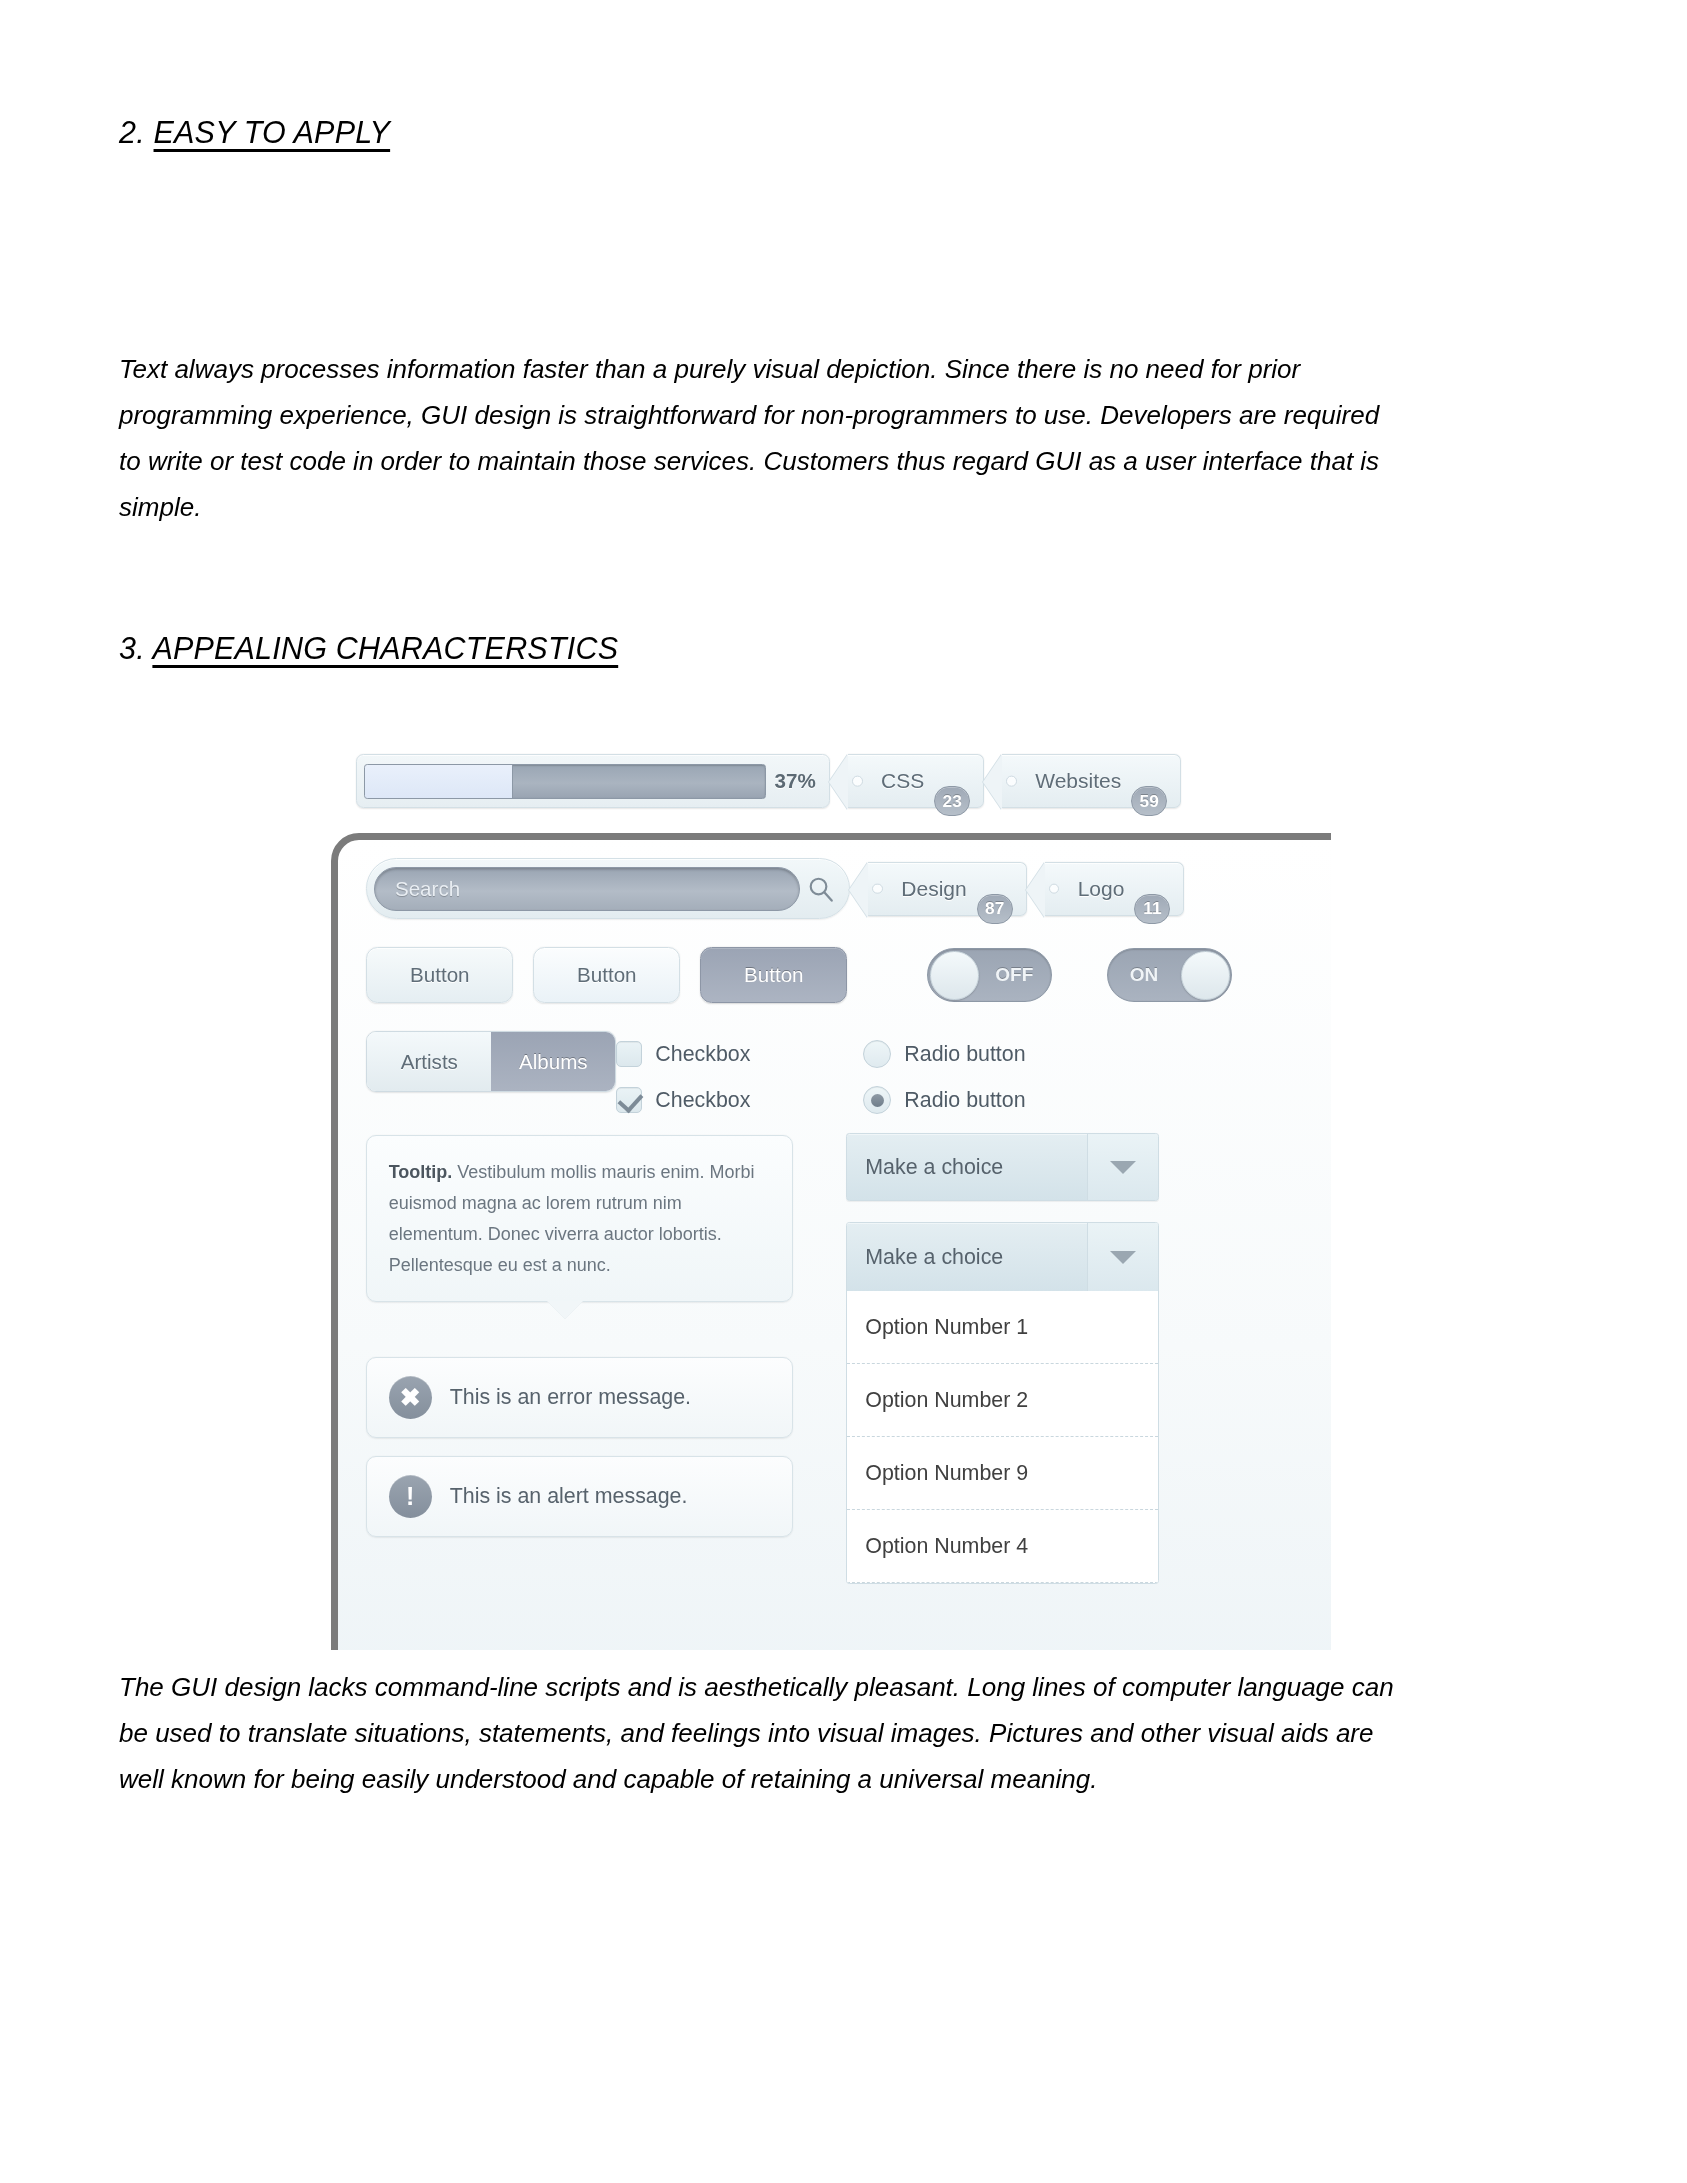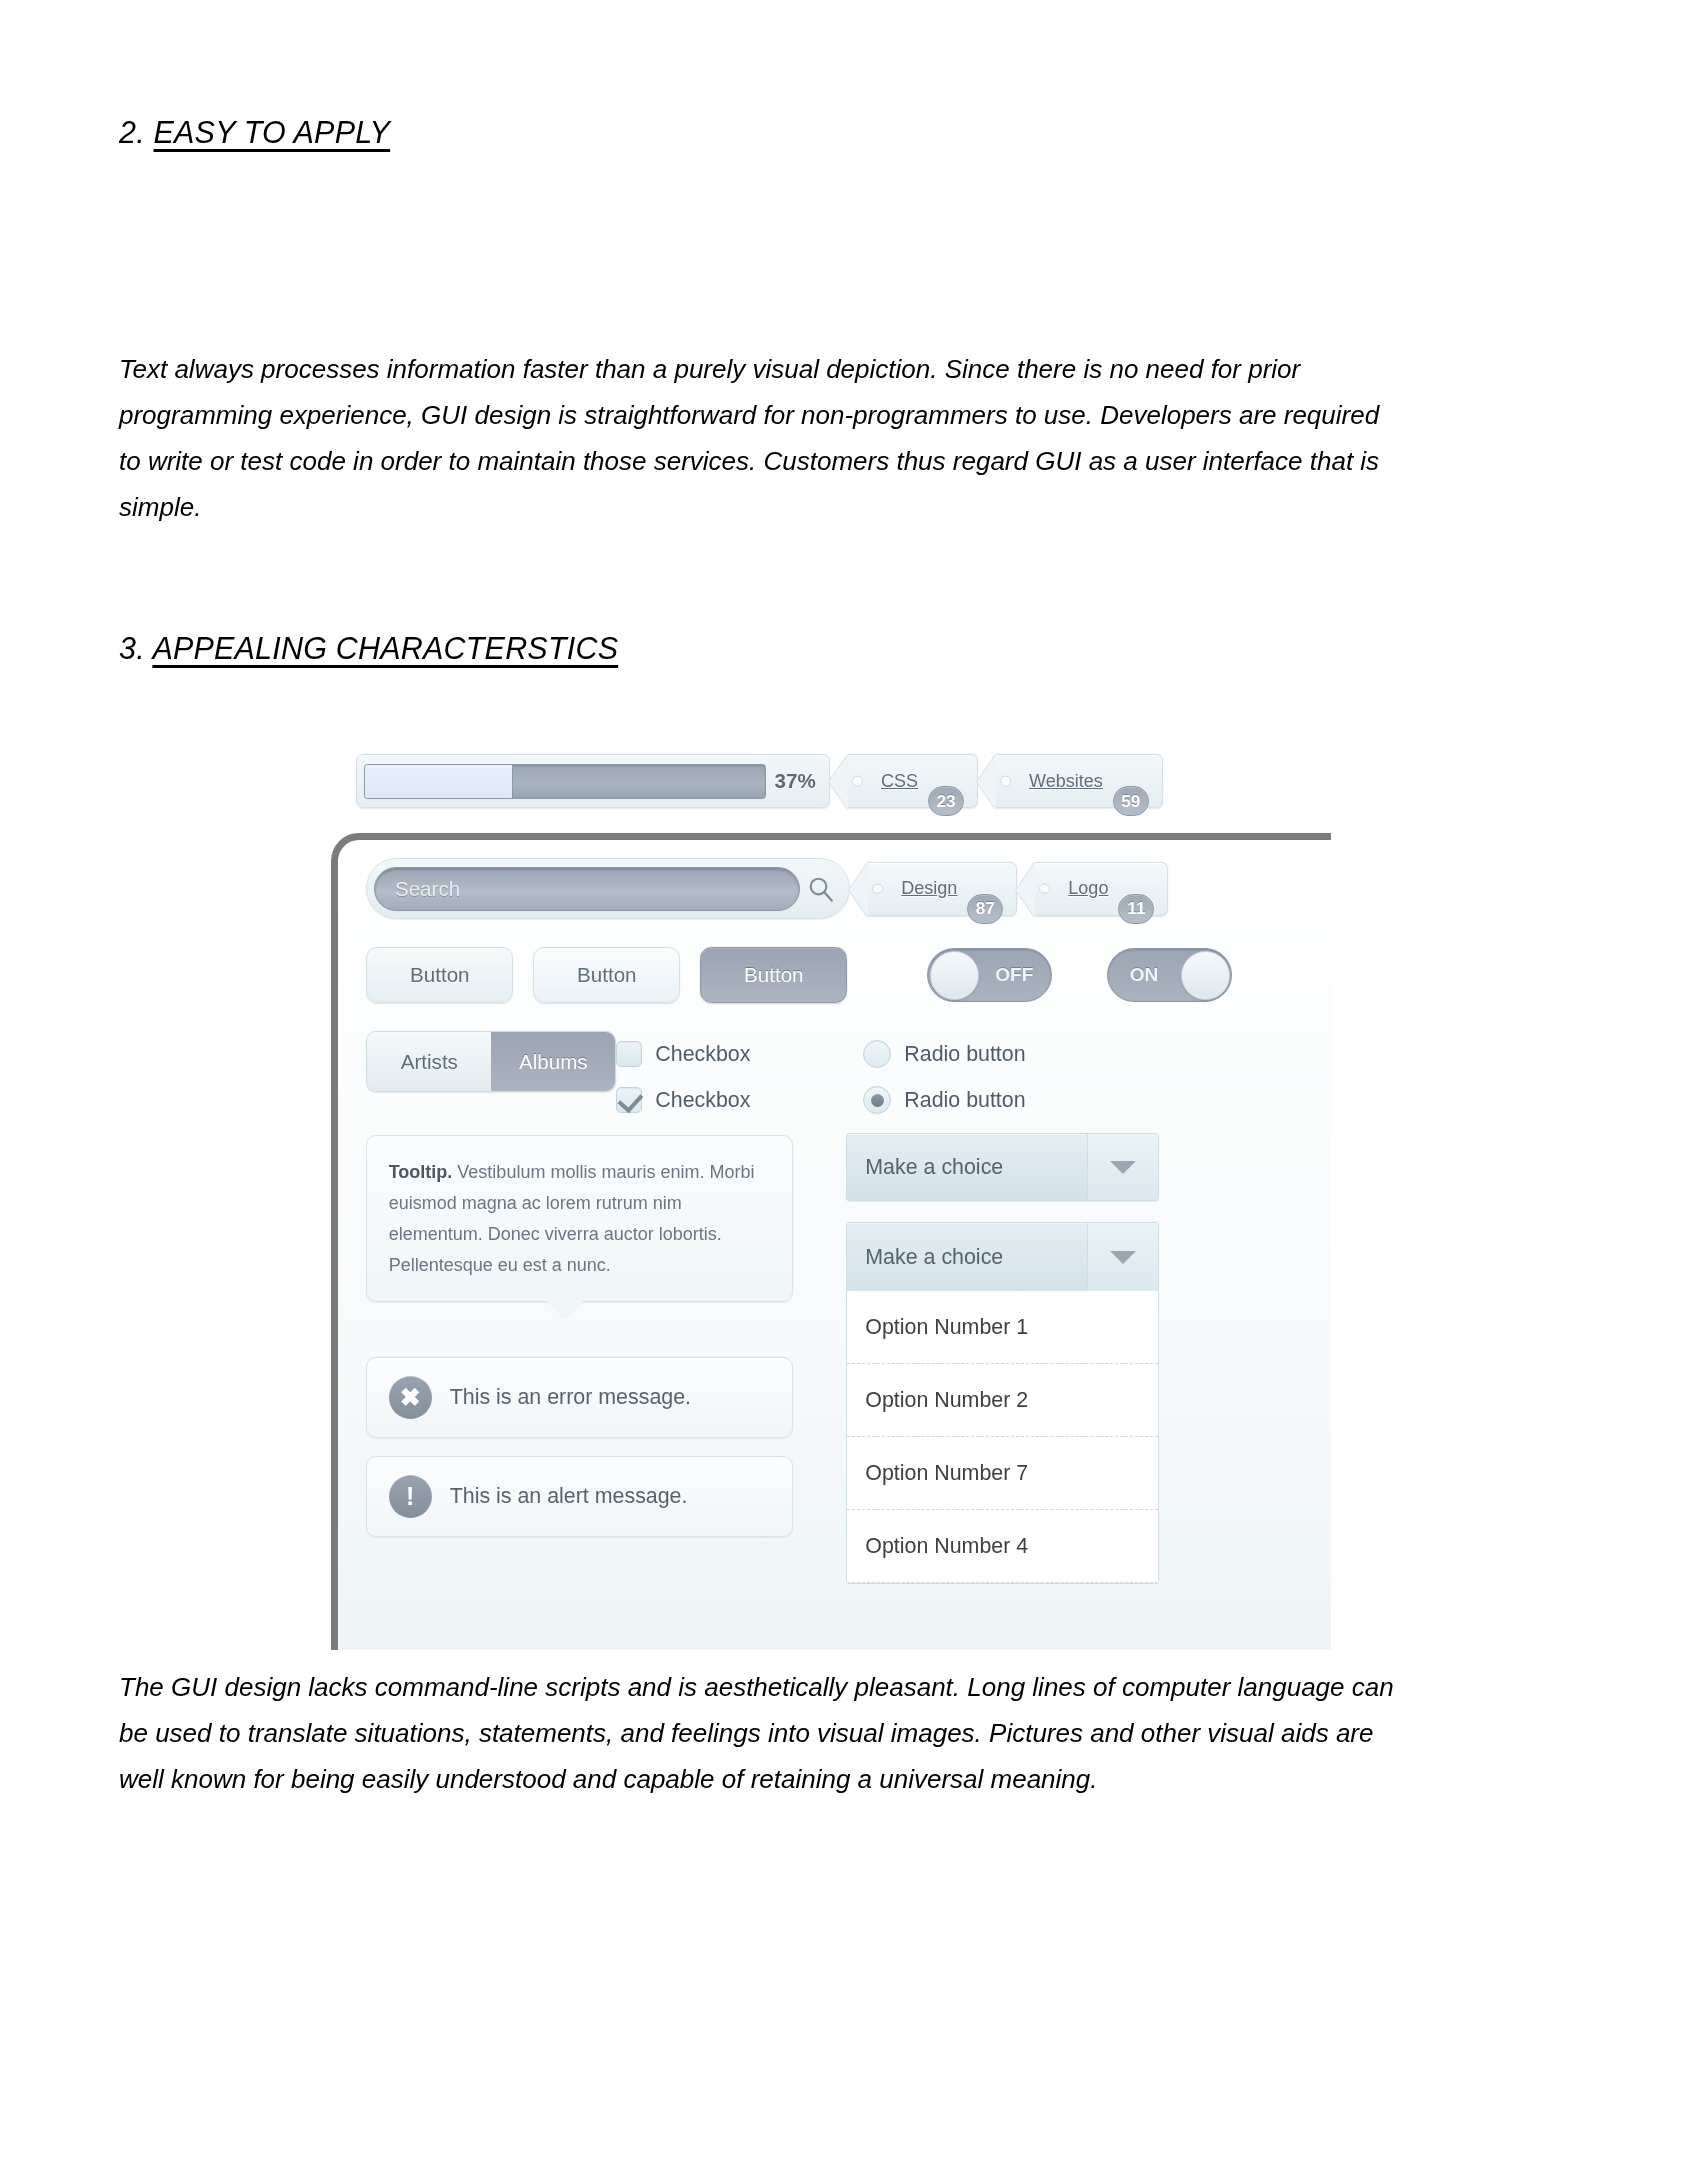--- a/index.html
+++ b/index.html
@@ -89,21 +89,21 @@
     border-top: 28px solid transparent;
     border-bottom: 28px solid transparent;
     border-right: 19px solid #eef4f7;
     filter: drop-shadow(-0.8px 0 0 #d3dfe5);
   }
   .tag .hole{
     position:absolute; left:4.1px; top:50%; transform:translateY(-50%);
     width:10.7px; height:10.7px; border-radius:50%;
     background:#fbfdfe; border:0.8px solid #cfdbe2;
   }
-  .tag .tag-label{ font-size:18px; color:#5f6d78; text-shadow:0 0.8px 0 #fff; white-space:nowrap;text-decoration:underline; }
+  .tag .tag-label{ font-size:21px; color:#5f6d78; text-shadow:0 0.8px 0 #fff; white-space:nowrap; }
   .tag .tag-count{
     min-width:36px; height:30px; padding:0 7.4px;
     border-radius: 15px;
     background: linear-gradient(180deg,#9fa9b6 0%, #b6bfc9 100%);
     border:0.8px solid #8e99a6;
     color:#ffffff; font-size:17.3px; font-weight:700;
     display:flex; align-items:center; justify-content:center;
     text-shadow: 0 -0.8px 0 rgba(0,0,0,.25);
     box-shadow: inset 0 0.8px 0 rgba(255,255,255,.35);
     margin-top: 40px;
@@ -442,21 +442,21 @@
         <div class="dd-open-wrap">
           <div class="dd">
             <span class="dd-label">Make a choice</span>
             <span class="dd-arrow">
                   <span class="caret"></span>
                 </span>
           </div>
           <div class="dd-list">
             <div class="dd-option">Option Number 1</div>
             <div class="dd-option">Option Number 2</div>
-            <div class="dd-option">Option Number 7</div>
+            <div class="dd-option">Option Number 9</div>
             <div class="dd-option">Option Number 4</div>
           </div>
         </div>
       </div>
 
       <div class="scrollbar">
         <div class="thumb"></div>
       </div>
 
     </div>

